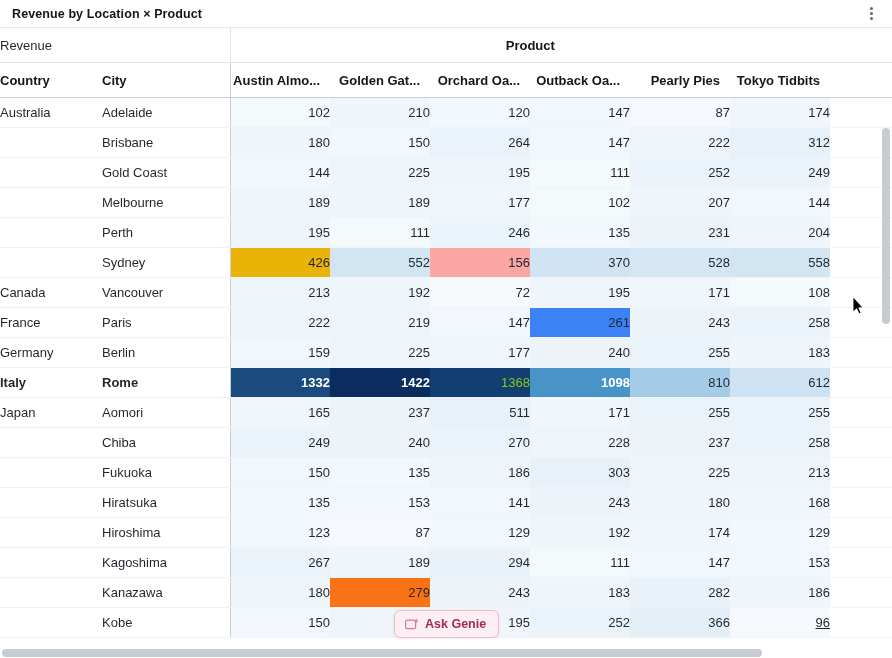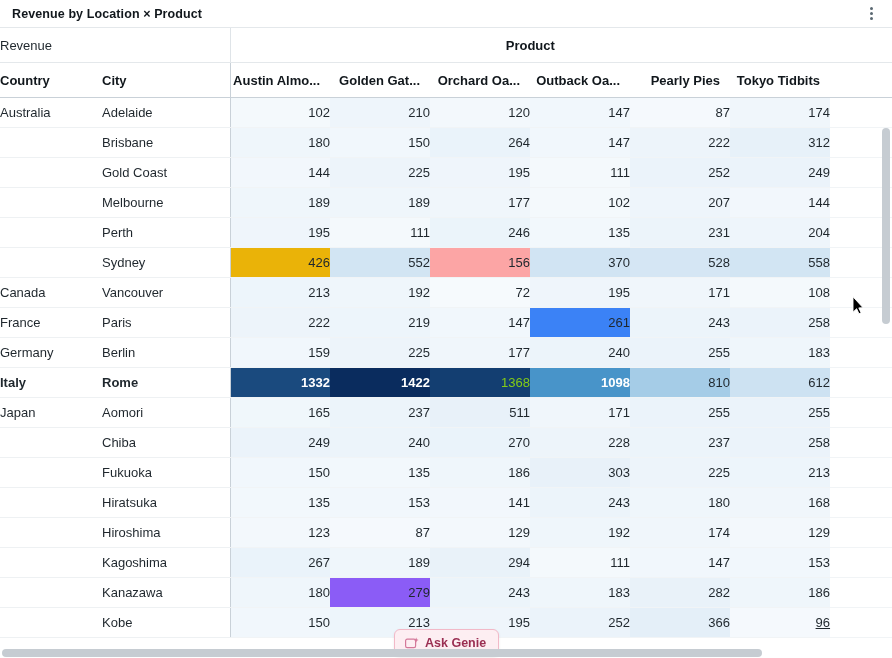--- a/index.html
+++ b/index.html
@@ -199,21 +199,21 @@
     top: 268px;
     width: 12px;
     height: 19px;
     pointer-events: none;
   }
 
   
   .genie {
     position: absolute;
     left: 394px;
-    top: 601px;
+    top: 582px;
     display: flex;
     align-items: center;
     gap: 6px;
     padding: 6px 12px 6px 10px;
     border: 1px solid #f2b9c8;
     border-radius: 6px;
     background: #fdeef2;
     color: #9a2e52;
     font-size: 12.5px;
     font-weight: bold;
@@ -447,21 +447,21 @@
             <td class="cell num" style="background: rgb(233, 242, 249);">294</td>
             <td class="cell num" style="background: rgb(244, 249, 252);">111</td>
             <td class="cell num" style="background: rgb(241, 247, 252);">147</td>
             <td class="cell num" style="background: rgb(241, 247, 252);">153</td>
             <td class="cell pad"></td>
           </tr>
           <tr>
             <td class="cell country"></td>
             <td class="cell city">Kanazawa</td>
             <td class="cell num" style="background: rgb(239, 246, 251);">180</td>
-            <td class="cell num" style="background: #8b5cf6;">279</td>
+            <td class="cell num" style="background: #f97316;">279</td>
             <td class="cell num" style="background: rgb(236, 244, 250);">243</td>
             <td class="cell num" style="background: rgb(239, 246, 251);">183</td>
             <td class="cell num" style="background: rgb(233, 242, 249);">282</td>
             <td class="cell num" style="background: rgb(239, 246, 251);">186</td>
             <td class="cell pad"></td>
           </tr>
           <tr>
             <td class="cell country"></td>
             <td class="cell city">Kobe</td>
             <td class="cell num" style="background: rgb(241, 247, 252);">150</td>

